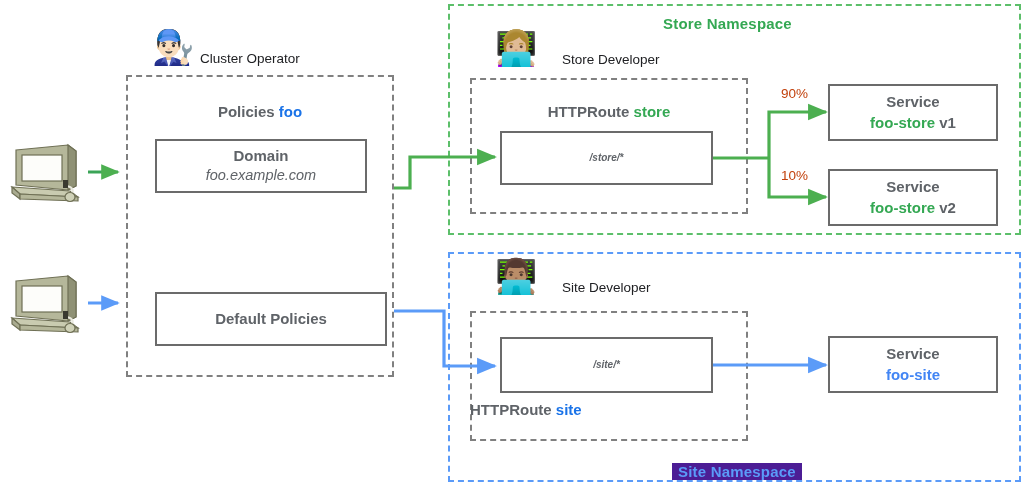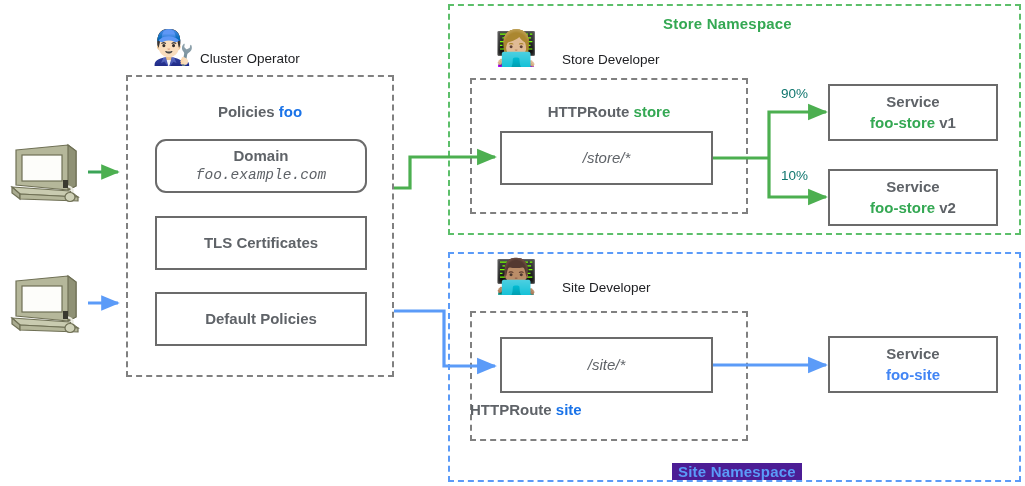--- a/index.html
+++ b/index.html
@@ -15,29 +15,29 @@
   .ns-title-site{color:#5b9bf8;}
 
   
   .dashbox{position:absolute;box-sizing:border-box;border:2px dashed #808080;}
 
   
   .solidbox{position:absolute;box-sizing:border-box;border:2.5px solid #6b6b6b;background:#fff;
             display:flex;flex-direction:column;align-items:center;justify-content:center;
             color:#5f6368;font-size:15px;font-weight:bold;line-height:1.35;text-align:center;}
   .solidbox .sub{font-weight:bold;}
-  .italic{font-style:italic;font-weight:normal;color:#5f6368;font-size:14.5px;font-family:Liberation Mono, monospace;}
-  .italic-b{font-style:italic;font-weight:normal;color:#5f6368;font-size:15px;}
+  .italic{font-style:italic;font-weight:normal;color:#5f6368;font-size:14.5px;}
+  .italic-b{font-style:italic;font-weight:bold;color:#5f6368;font-size:10px;}
 
   
   .hdr{position:absolute;font-size:15px;font-weight:bold;color:#5f6368;white-space:nowrap;}
   .hdr .accent-blue{color:#1a73e8;}
   .hdr .accent-green{color:#34a853;}
   .persona-label{position:absolute;font-size:13.5px;color:#202124;white-space:nowrap;font-weight:normal;}
-  .pct{position:absolute;font-size:13.5px;color:#0f766e;white-space:nowrap;}
+  .pct{position:absolute;font-size:13.5px;color:#c2410c;white-space:nowrap;}
 
   .green-txt{color:#34a853;}
   .blue-txt{color:#4285f4;}
   .gray-txt{color:#5f6368;}
 
   
   .emoji{position:absolute;font-size:34px;line-height:1;z-index:6;
          font-family:"DejaVu Sans","Liberation Sans",sans-serif;}
 
   
@@ -118,30 +118,27 @@
   <div class="dashbox" style="left:126px;top:75px;width:268px;height:302px;"></div>
 
   <div class="emoji" style="left:152px;top:30px;">👨🏻‍🔧</div>
   <div class="persona-label" style="left:200px;top:51px;">Cluster Operator</div>
 
   <div class="hdr" style="left:0;top:103px;width:520px;text-align:center;">
     <span>Policies</span>
     <span class="accent-blue">foo</span>
   </div>
 
-  <div class="solidbox" style="left:155px;top:139px;width:212px;height:54px;border-radius:11px;">
+  <div class="solidbox" style="left:155px;top:139px;width:212px;height:54px;">
     <span>Domain</span>
     <span class="italic">foo.example.com</span>
   </div>
 
-  <div class="solidbox" style="left:155px;top:216px;width:212px;height:54px;">
-    <span>TLS Certificates</span>
-  </div>
 
-  <div class="solidbox" style="left:155px;top:292px;width:212px;height:54px;">
+  <div class="solidbox" style="left:155px;top:292px;width:232px;height:54px;">
     <span>Default Policies</span>
   </div>
 
   <div class="ns ns-store" style="left:448px;top:4px;width:573px;height:231px;"></div>
   <div class="ns-title ns-title-store" style="left:663px;top:15px;">Store Namespace</div>
 
   <div class="dashbox" style="left:470px;top:78px;width:278px;height:136px;"></div>
 
   <div class="emoji" style="left:495px;top:31px;">👩🏼‍💻</div>
   <div class="persona-label" style="left:562px;top:52px;">Store Developer</div>

